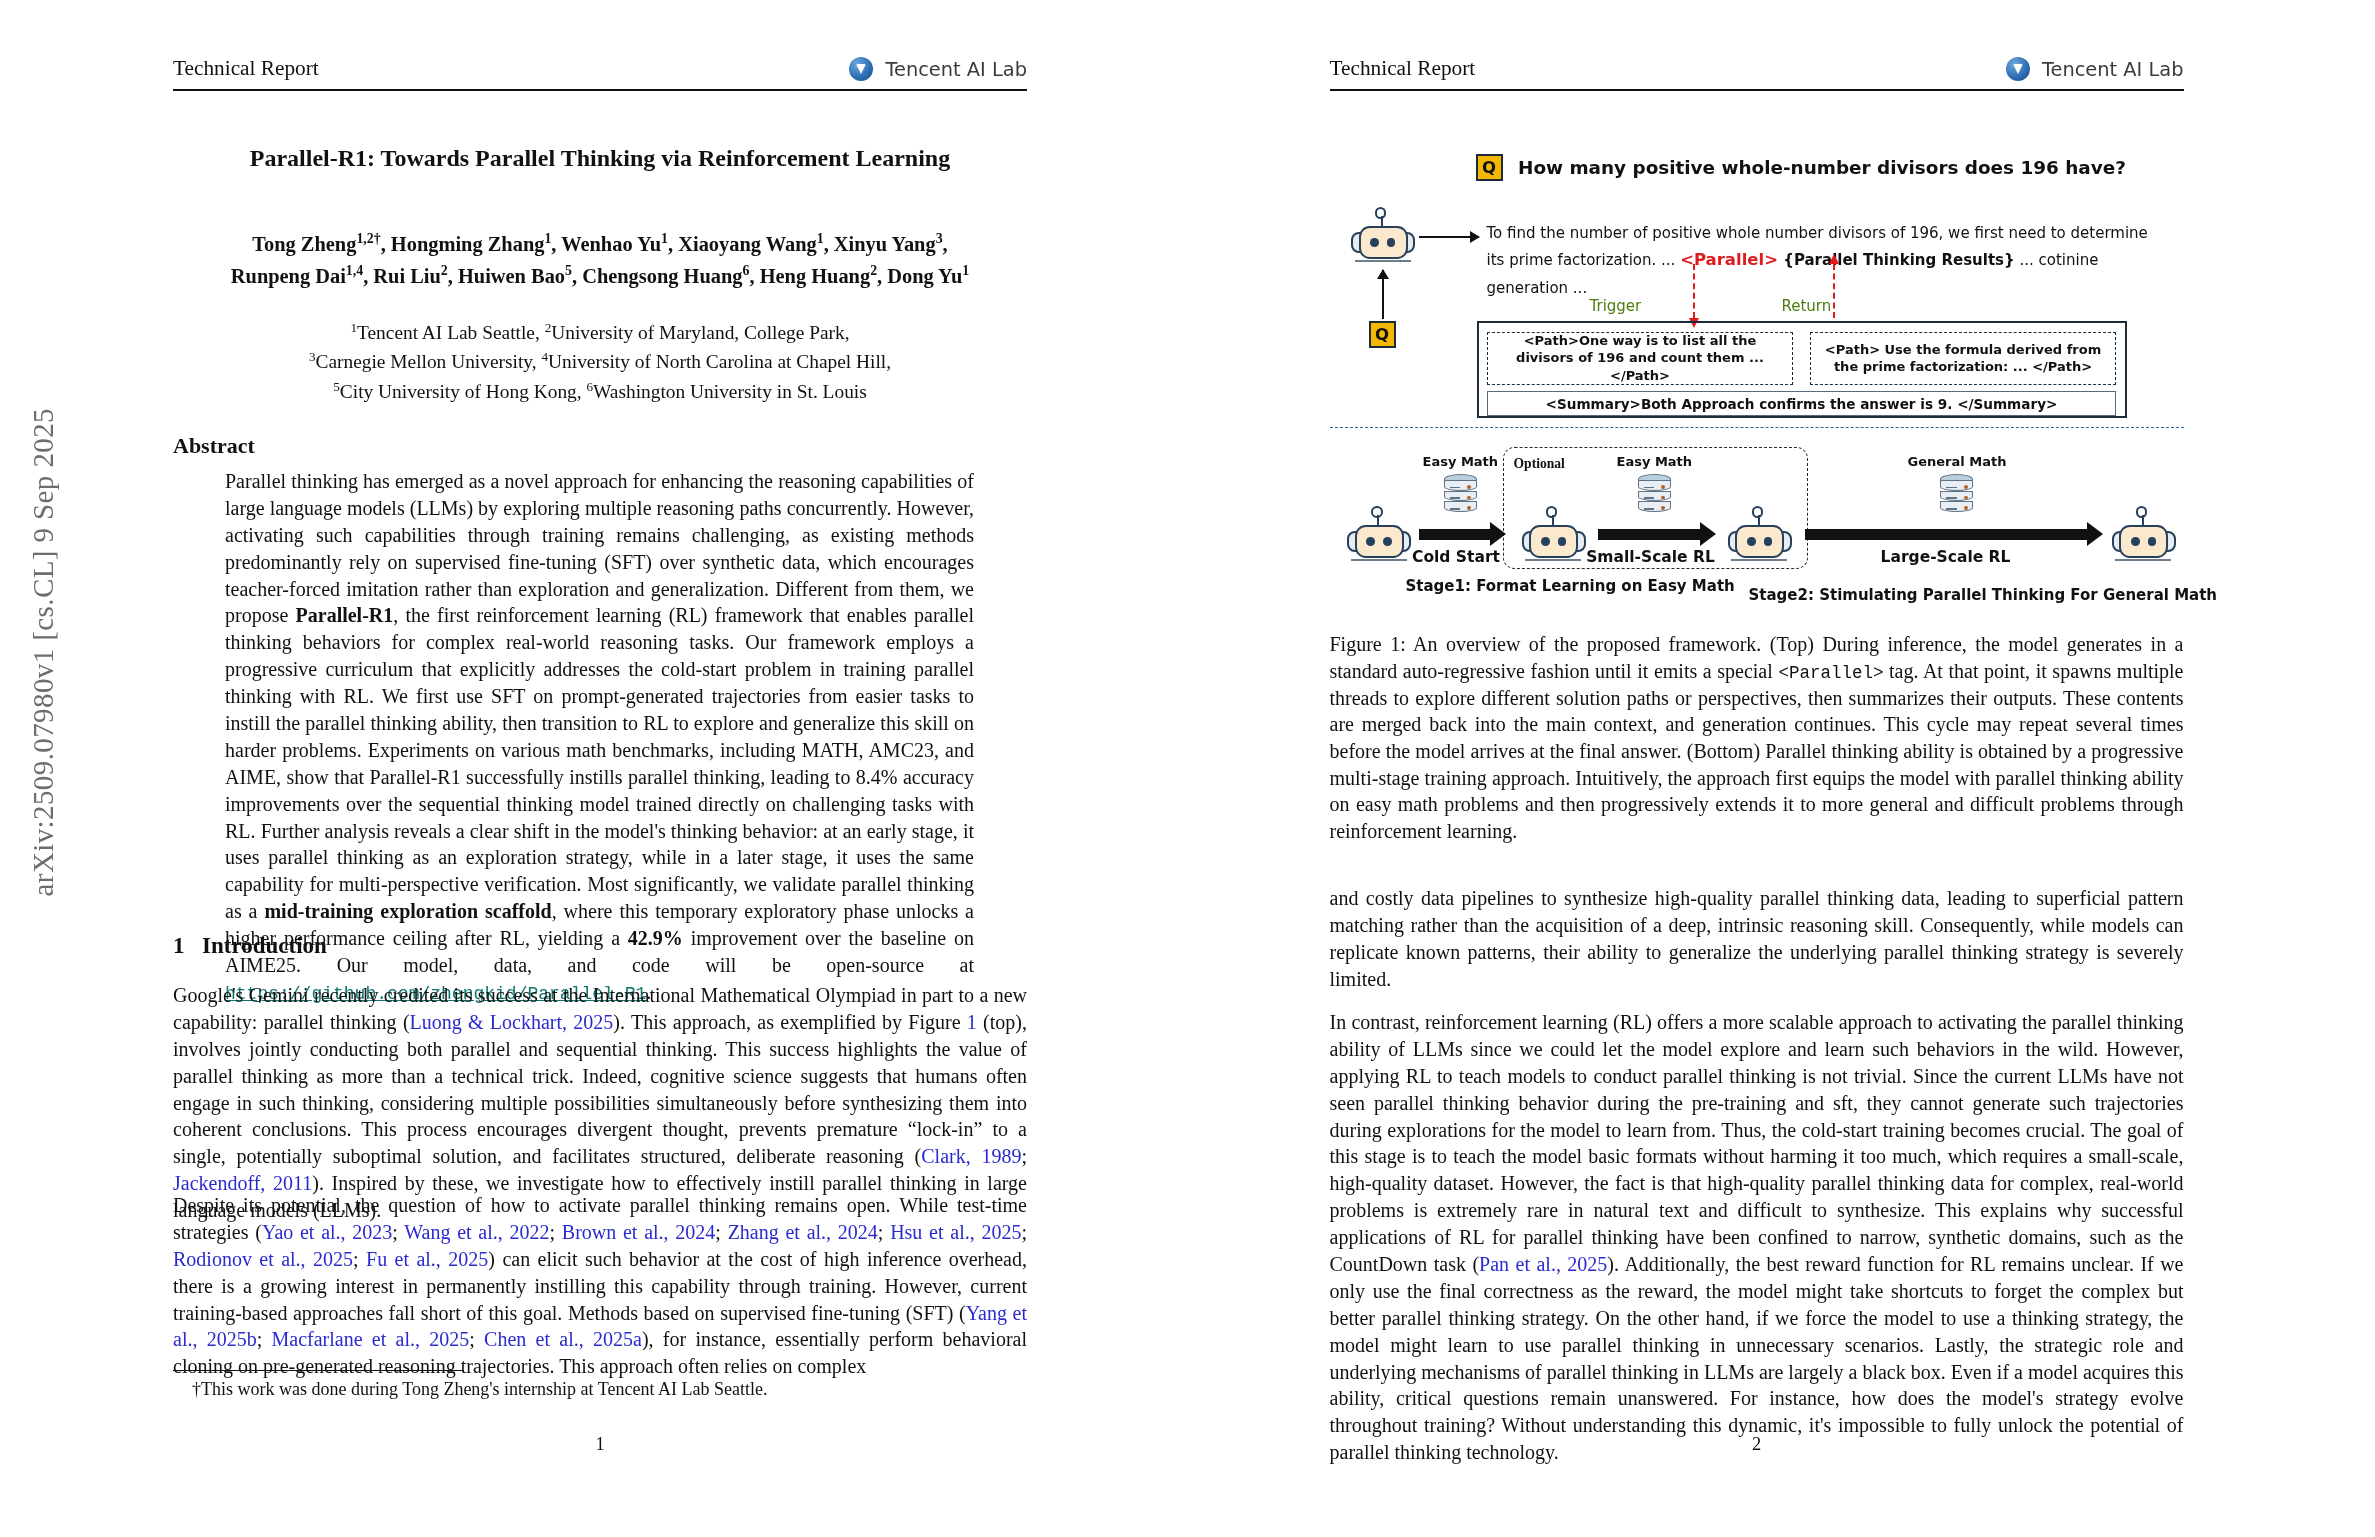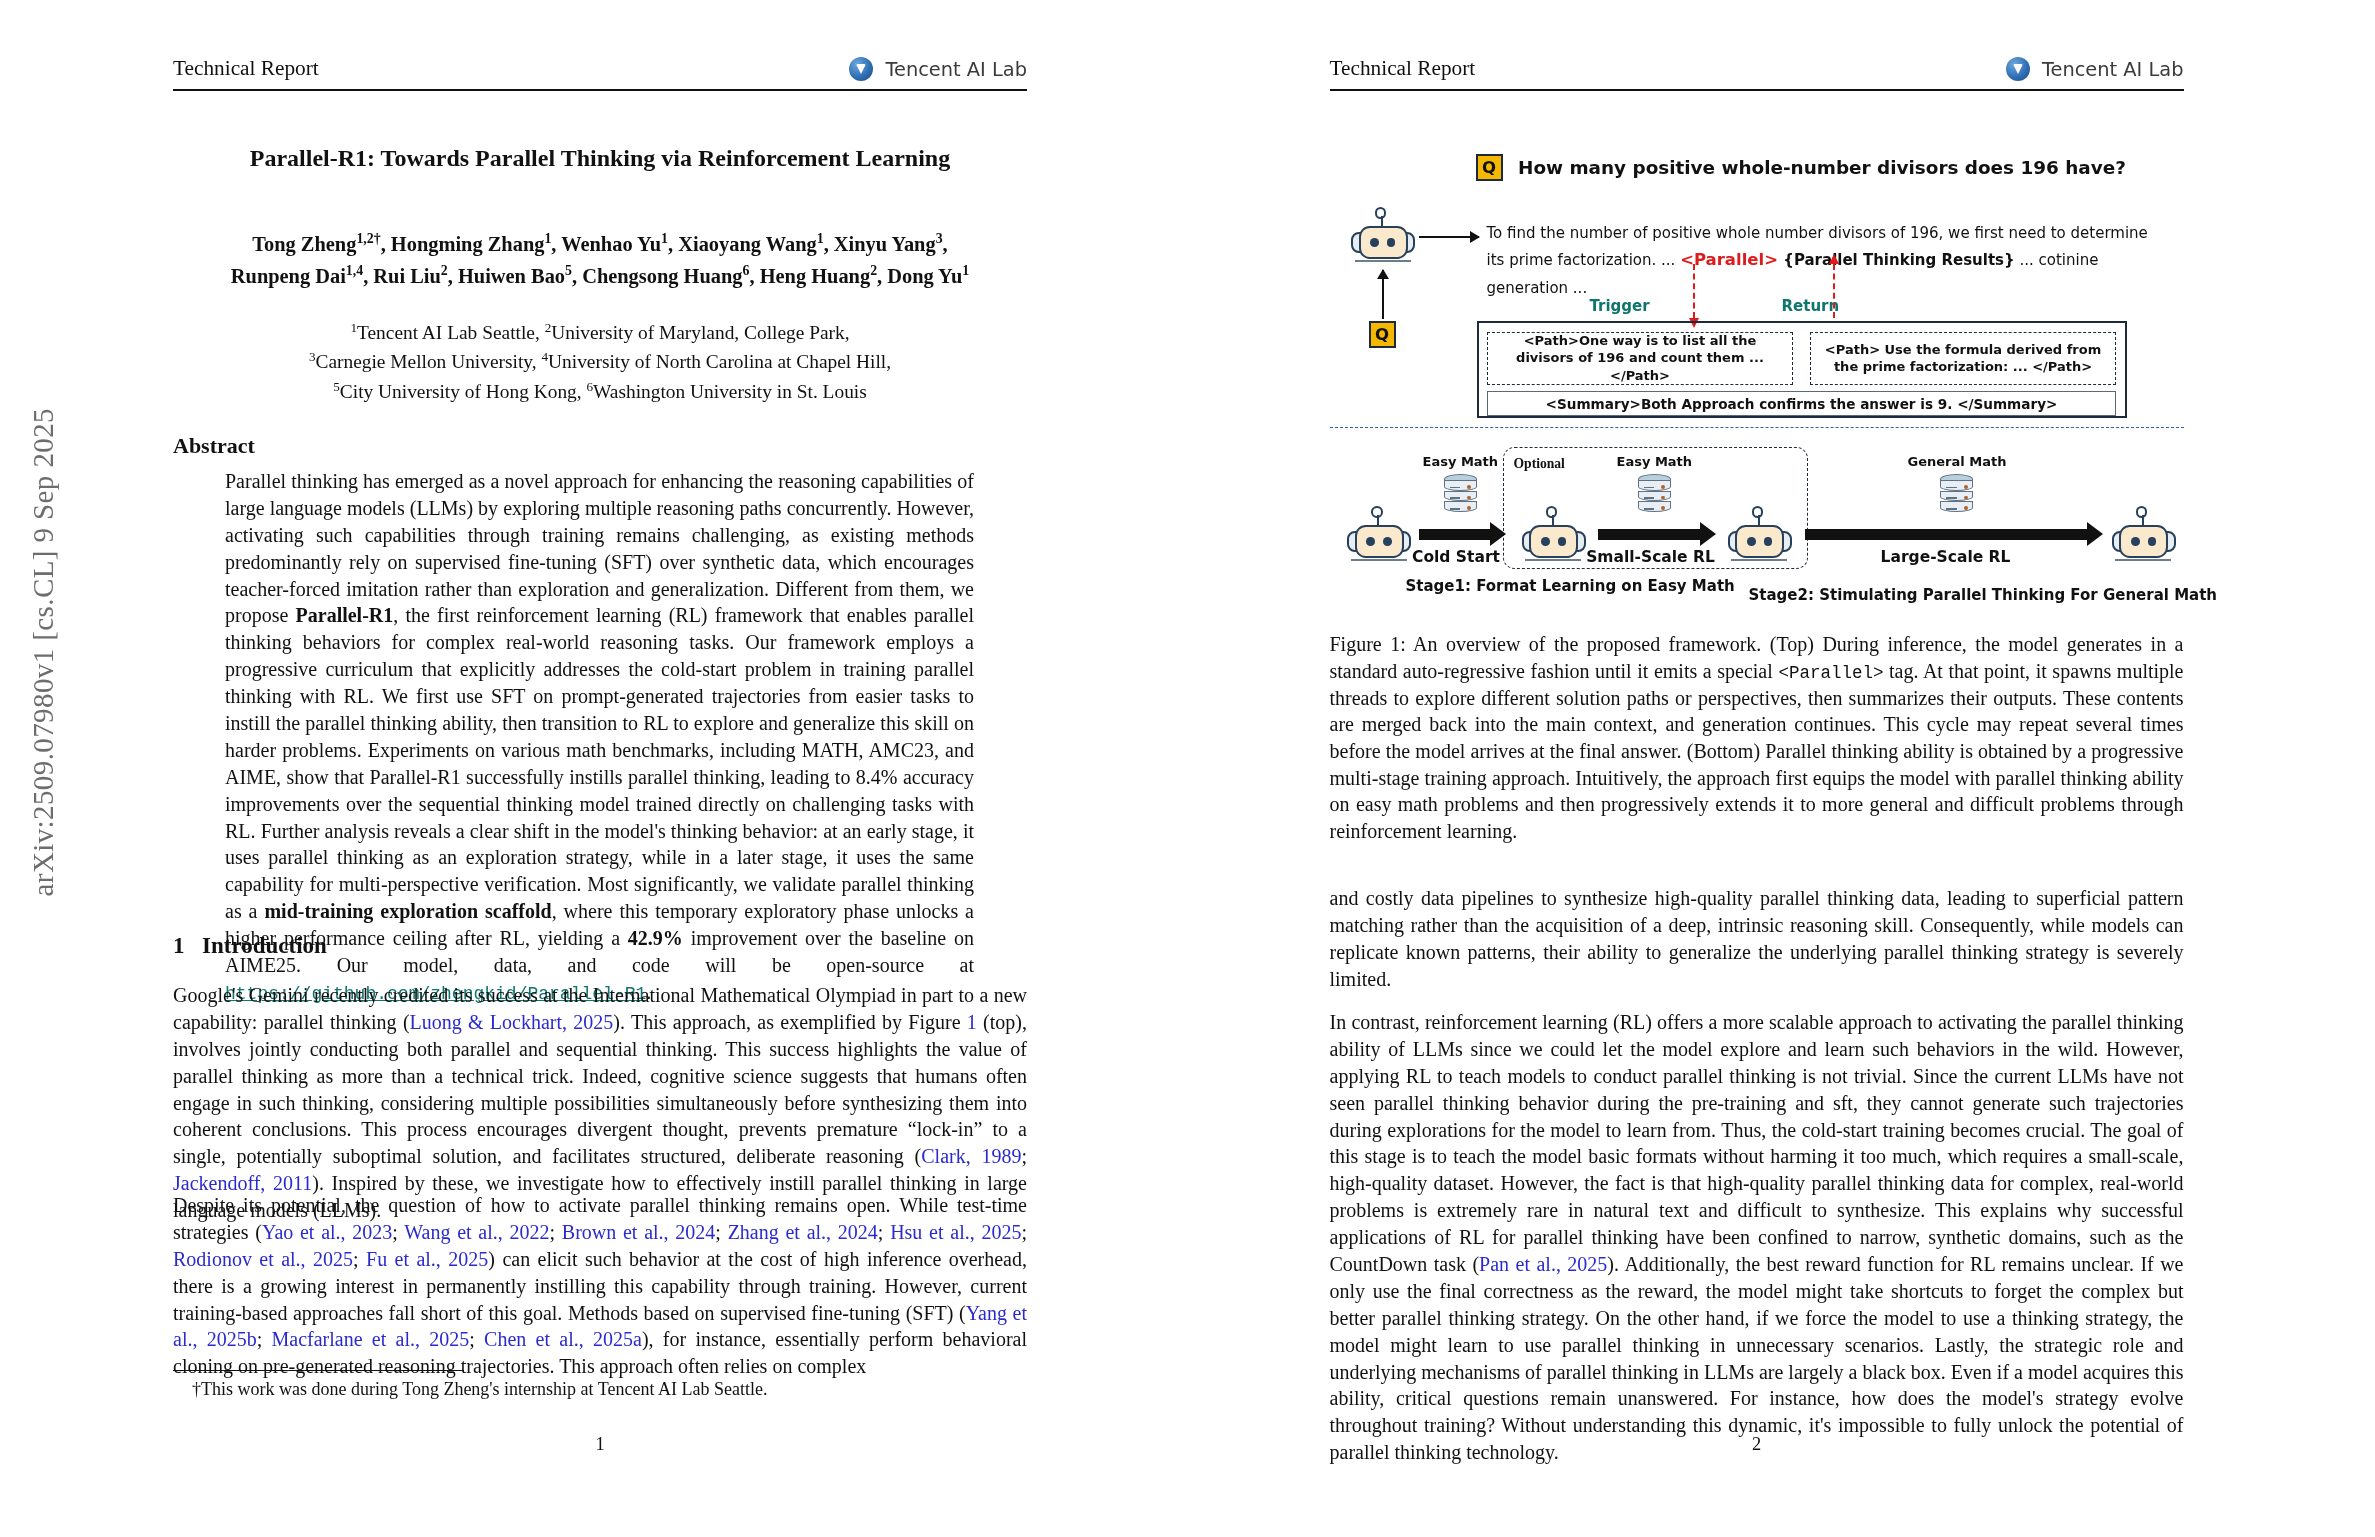--- a/index.html
+++ b/index.html
@@ -150,21 +150,21 @@
   }
   .gen-text .ptag{color:#e01b1b;font-weight:bold;font-size:16.5px;}
   .gen-text .ptr{font-weight:bold;}
 
   
   .fb-arrow{position:absolute;left:52px;top:126px;width:2.4px;height:49px;background:#111;}
   .fb-arrow:after{content:"";position:absolute;left:-4.9px;top:-1px;border-bottom:10.7px solid #111;border-left:6.3px solid transparent;border-right:6.3px solid transparent;}
   .q-small{position:absolute;left:39px;top:177px;}
 
   
-  .tr-label{position:absolute;font-family:"DejaVu Sans",sans-serif;font-weight:bold;font-size:15px;color:#0f766e;}
+  .tr-label{position:absolute;font-family:"DejaVu Sans",sans-serif;font-weight:normal;font-size:15px;color:#4d7c0f;}
   .red-dash{position:absolute;width:0;border-left:2.9px dashed #e01b1b;}
   .red-dash.down:after{content:"";position:absolute;left:-5.8px;bottom:-9.7px;border-top:10.7px solid #e01b1b;border-left:5.8px solid transparent;border-right:5.8px solid transparent;}
   .red-dash.up:after{content:"";position:absolute;left:-5.8px;top:-9.7px;border-bottom:10.7px solid #e01b1b;border-left:5.8px solid transparent;border-right:5.8px solid transparent;}
 
   
   .par-box{
     position:absolute;left:147px;top:177px;width:650px;height:97px;
     border:2.4px solid #1d2a3a;box-sizing:border-box;padding:8.7px;
   }
   .par-paths{display:flex;gap:17.5px;height:53px;}

